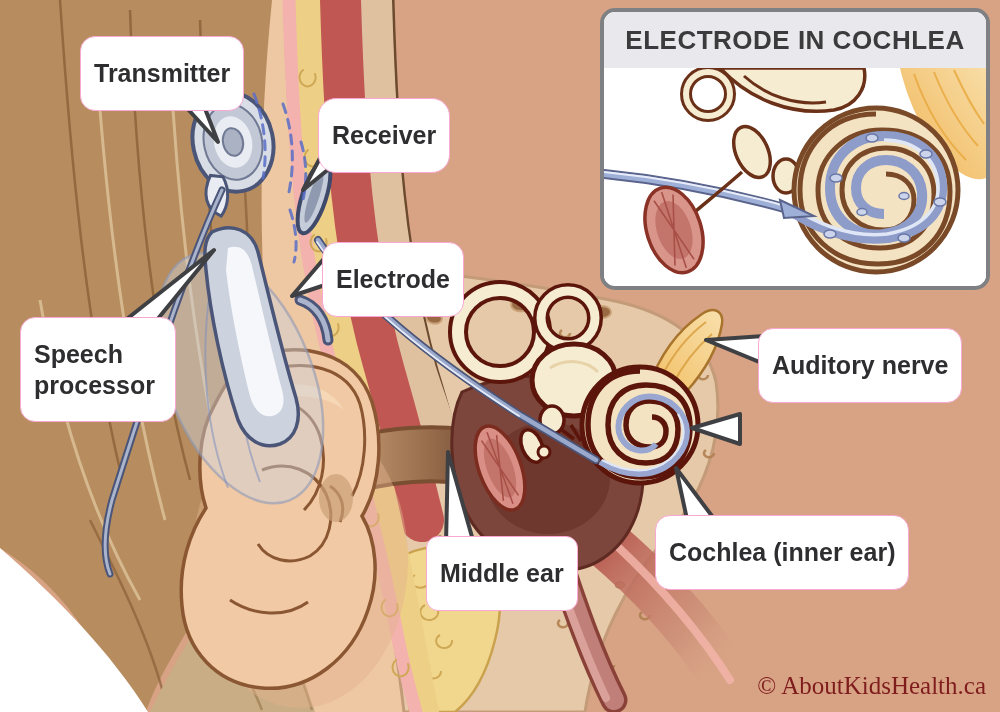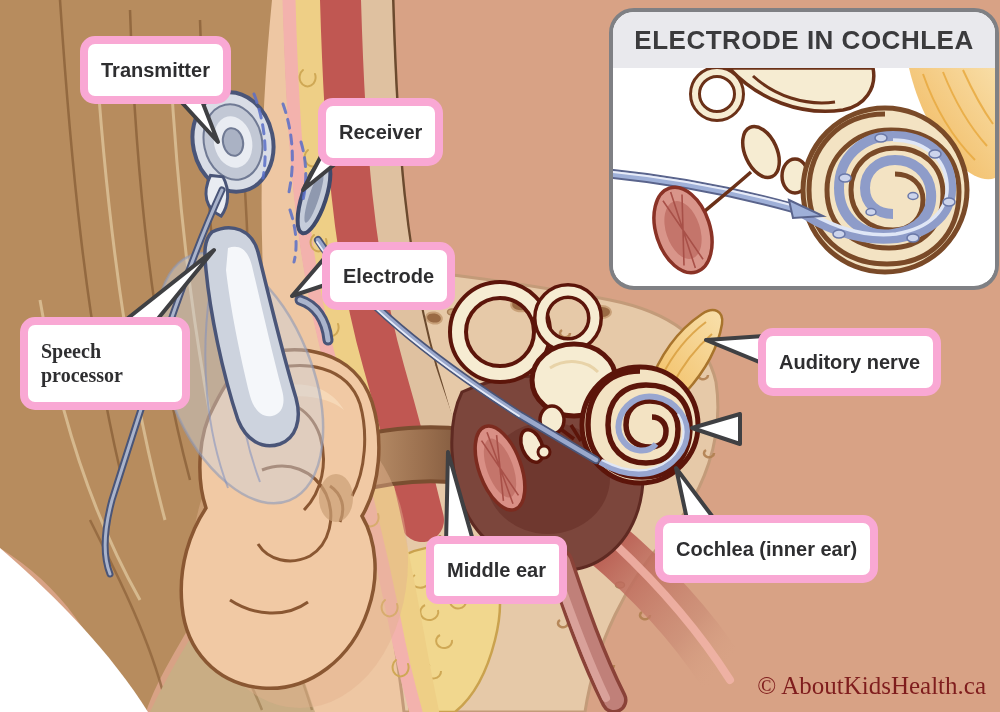--- a/index.html
+++ b/index.html
@@ -2,35 +2,35 @@
 <html><head>
 <meta charset="utf-8">
 <style>
   html,body{margin:0;padding:0;background:#fff;}
   #stage{position:relative;width:1000px;height:712px;overflow:hidden;
          font-family:"Liberation Sans",sans-serif;background:#fff;}
   #stage svg.base{position:absolute;left:0;top:0;}
   .callout{
     position:absolute;
     background:#ffffff;
-    border:8px solid #f9a8d4;
+    border:1px solid #f9a8d4;
     border-radius:15px;
-    padding:14px 13px;
+    padding:21px 13px;
     font-weight:700;
-    font-size:20px;
+    font-size:25px;
     line-height:1.22;
     color:#2e2e30;
     white-space:nowrap;
     z-index:5;
   }
-  .callout.wrap{white-space:normal;font-family:Liberation Serif, serif;}
+  .callout.wrap{white-space:normal;}
   #inset{
     position:absolute;left:600px;top:8px;width:382px;height:274px;
-    background:#ffffff;border:4px solid #7f8084;border-radius:25px;
-    overflow:hidden;z-index:4;margin-left:9px;
+    background:#ffffff;border:4px solid #7f8084;border-radius:15px;
+    overflow:hidden;z-index:4;
   }
   #inset .inset-header{
     height:56px;background:#e9e9ed;display:flex;align-items:center;justify-content:center;
     font-weight:700;font-size:26px;letter-spacing:0.5px;color:#3b3b3d;
   }
   #credit{
     position:absolute;right:14px;top:672px;
     font-family:"Liberation Serif",serif;
     font-size:25px;color:#7f1d1d;z-index:5;
   }
@@ -307,21 +307,21 @@
         <ellipse cx="268" cy="70" rx="6" ry="4"></ellipse>
         <ellipse cx="232" cy="110" rx="6" ry="4"></ellipse>
         <ellipse cx="258" cy="144" rx="5" ry="3.5"></ellipse>
         <ellipse cx="300" cy="128" rx="5" ry="3.5"></ellipse>
       </g>
     </g>
   </svg>
 </div>
 
 <div class="callout" style="left:80px;top:36px;">Transmitter</div>
-<div class="callout" style="left:318px;top:98px;">Receiver</div>
+<div class="callout" style="left:318px;top:98px;border-radius:18px;">Receiver</div>
 <div class="callout" style="left:322px;top:242px;">Electrode</div>
 <div class="callout wrap" style="left:20px;top:317px;width:128px;">Speech processor</div>
 <div class="callout" style="left:758px;top:328px;">Auditory nerve</div>
 <div class="callout" style="left:655px;top:515px;">Cochlea (inner ear)</div>
 <div class="callout" style="left:426px;top:536px;border-radius:12px;">Middle ear</div>
 
 <div id="credit">© AboutKidsHealth.ca</div>
 
 </div>
 

